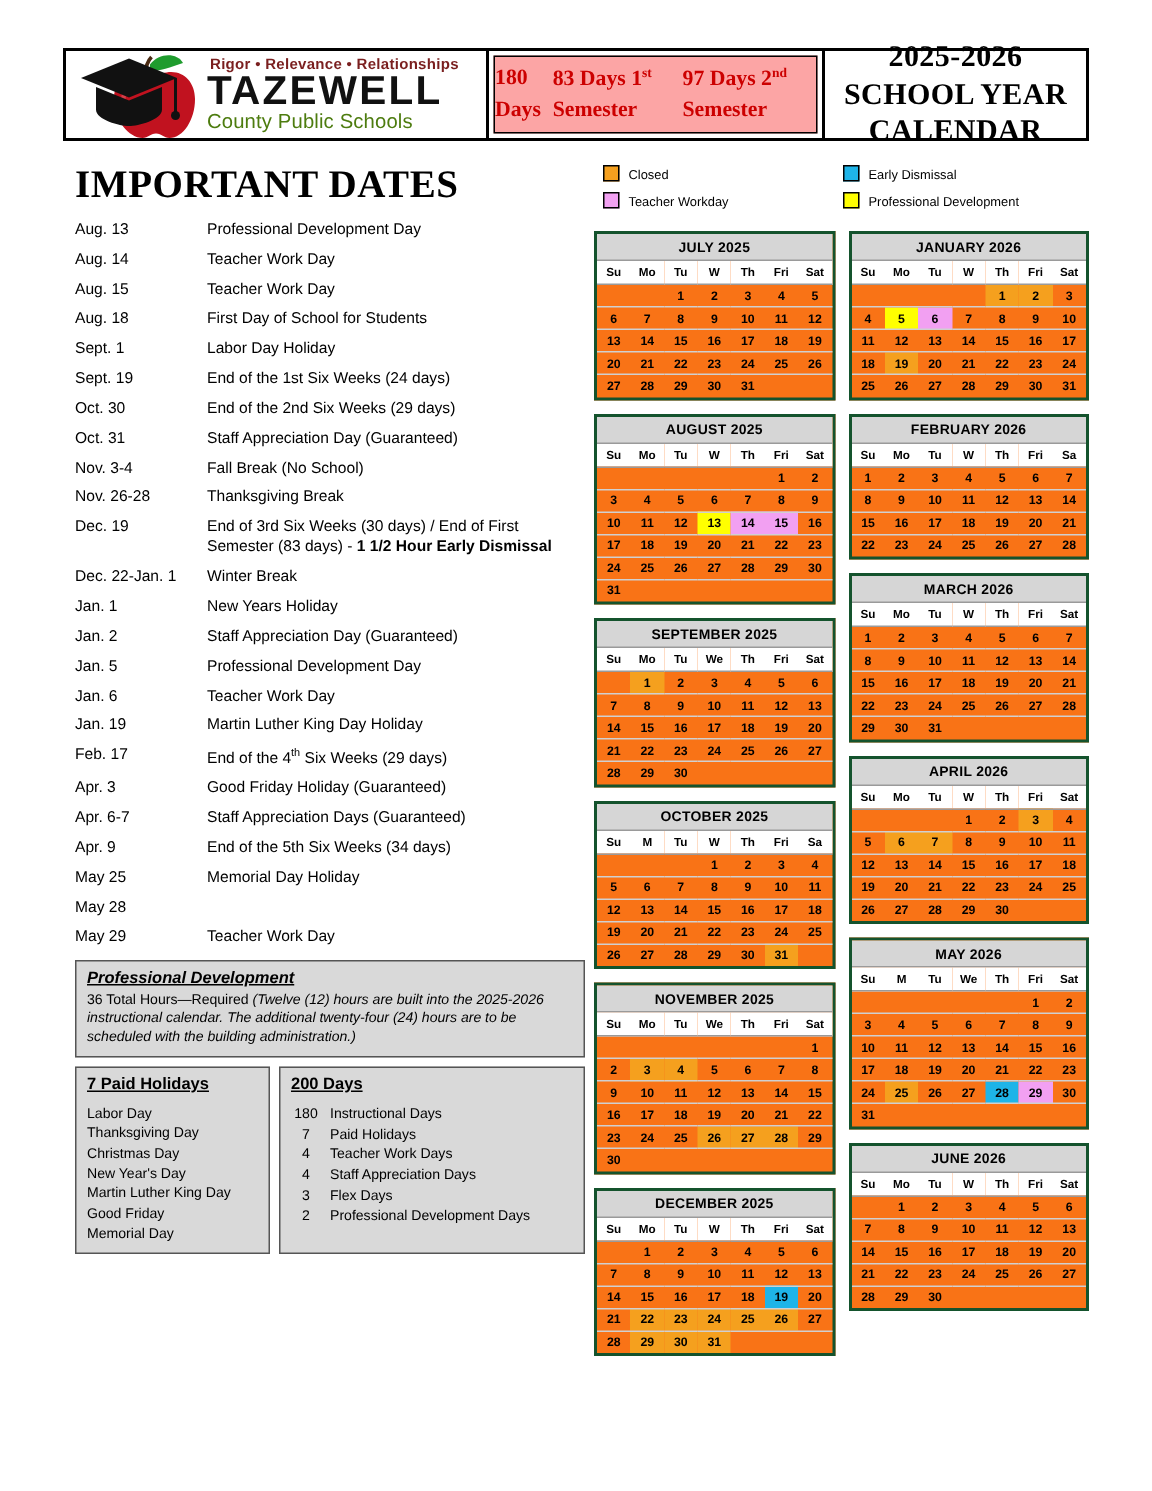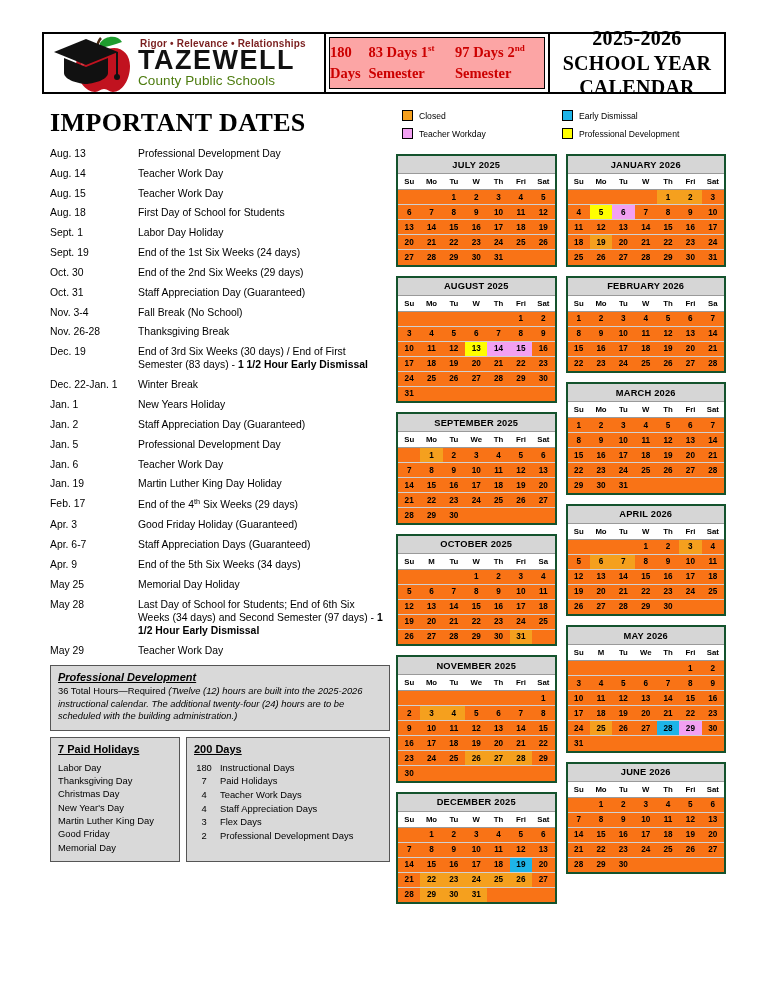--- a/index.html
+++ b/index.html
@@ -283,21 +283,20 @@
           <div class="date-row">
             <div class="date-when">Apr. 9</div>
             <div class="date-what"><span>End of the 5th Six Weeks (34 days)</span></div>
           </div>
           <div class="date-row">
             <div class="date-when">May 25</div>
             <div class="date-what"><span>Memorial Day Holiday</span></div>
           </div>
           <div class="date-row">
             <div class="date-when">May 28</div>
-            <div class="date-what"><span>Last Day of School for Students; End of 6th Six Weeks (34 days) and Second Semester (97 days) - </span><b>1 1/2 Hour Early Dismissal</b></div>
           </div>
           <div class="date-row">
             <div class="date-when">May 29</div>
             <div class="date-what"><span>Teacher Work Day</span></div>
           </div>
         </div>
 
       <div class="pd-box">
         <div class="pd-head">Professional Development</div>
         <div class="pd-body">

